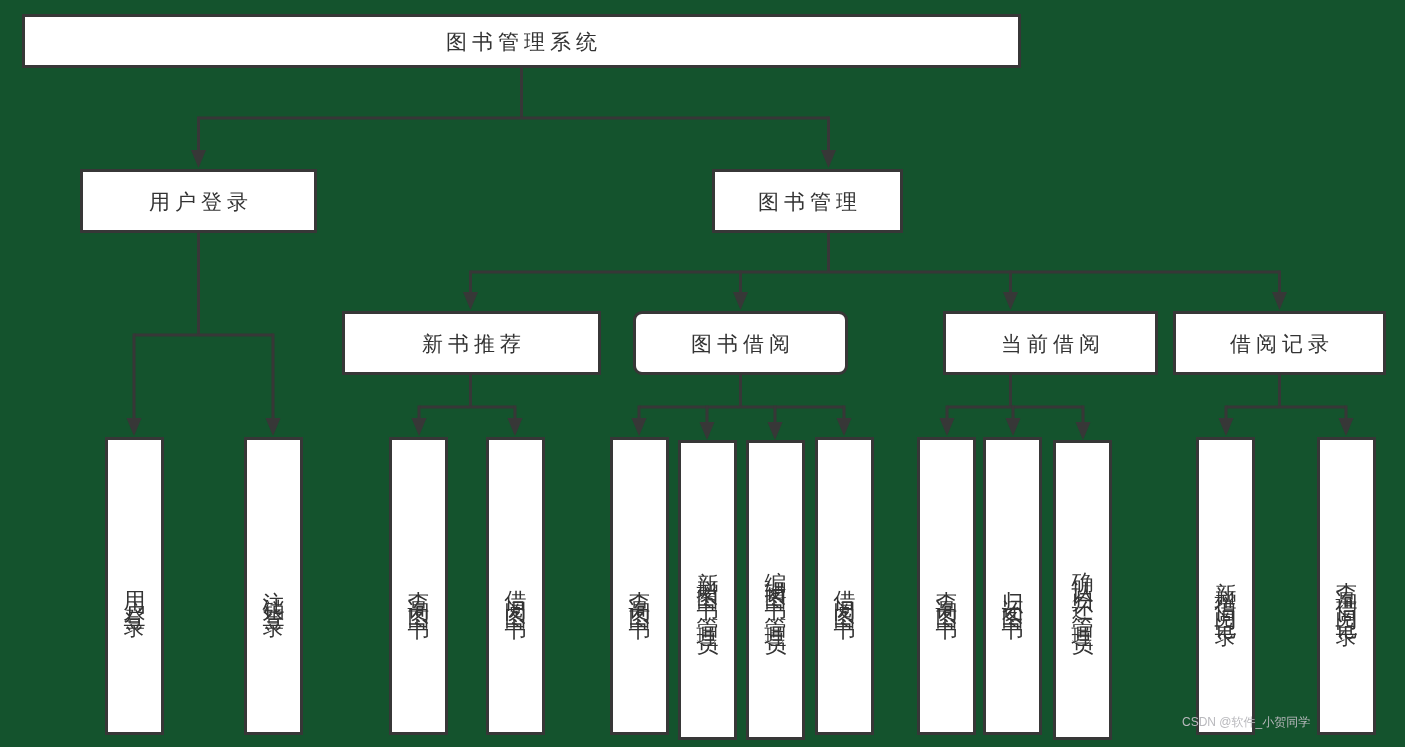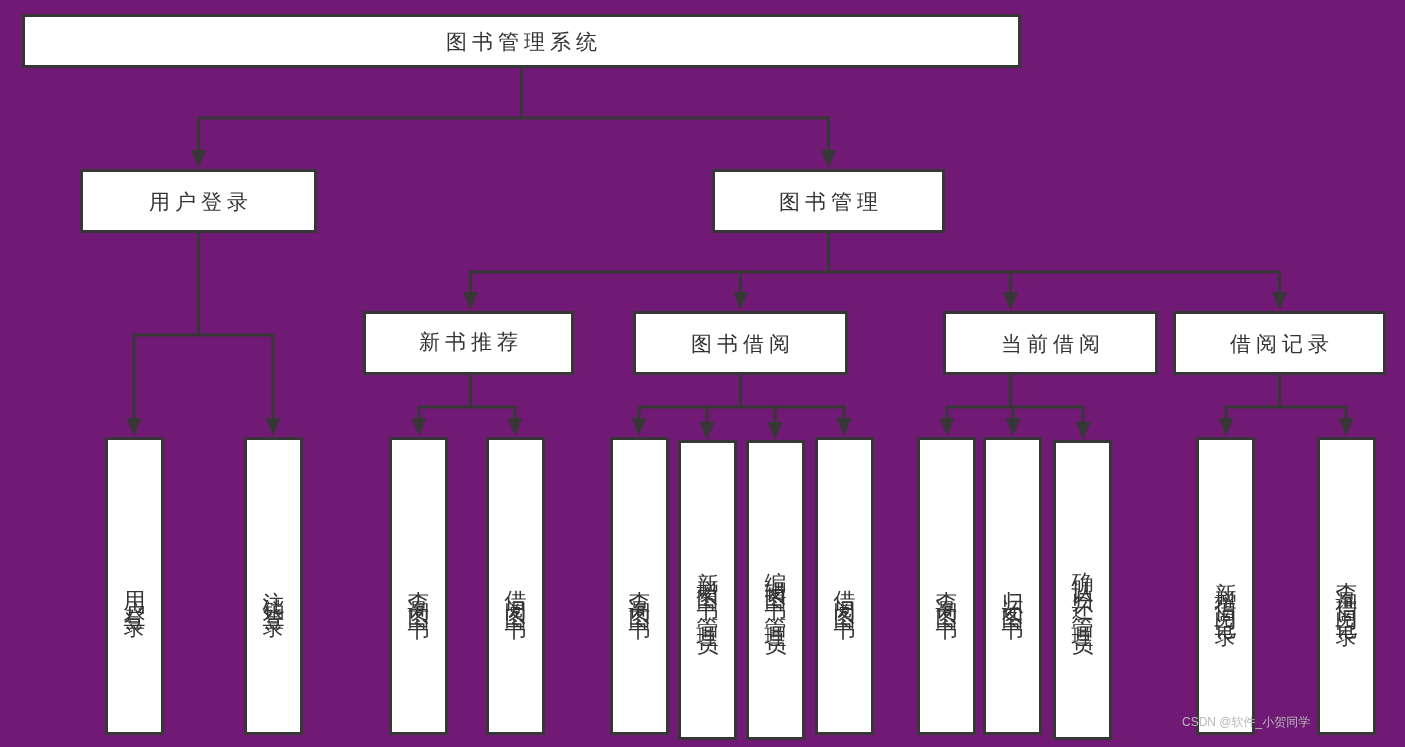--- a/index.html
+++ b/index.html
@@ -8,21 +8,21 @@
     width: 1405px;
     height: 747px;
     background: #ffffff;
     font-family: "Liberation Sans", sans-serif;
     overflow: hidden;
   }
   .canvas {
     position: relative;
     width: 1405px;
     height: 747px;
-    background: #701a75;
+    background: #14532d;
   }
   .connectors {
     position: absolute;
     left: 0;
     top: 0;
     width: 1405px;
     height: 747px;
   }
   .box {
     position: absolute;
@@ -140,28 +140,28 @@
     </g>
   </svg>
 
   <div class="box" style="left:22px;top:14px;width:999px;height:54px;">
     <span class="lbl">图书管理系统</span>
   </div>
 
   <div class="box" style="left:80px;top:169px;width:237px;height:64px;">
     <span class="lbl">用户登录</span>
   </div>
-  <div class="box" style="left:712px;top:169px;width:233px;height:64px;">
+  <div class="box" style="left:712px;top:169px;width:191px;height:64px;">
     <span class="lbl">图书管理</span>
   </div>
 
-  <div class="box" style="left:363px;top:311px;width:211px;height:64px;font-family:Liberation Mono, monospace;">
+  <div class="box" style="left:342px;top:311px;width:259px;height:64px;">
     <span class="lbl">新书推荐</span>
   </div>
-  <div class="box" style="left:633px;top:311px;width:215px;height:64px;">
+  <div class="box" style="left:633px;top:311px;width:215px;height:64px;border-radius:9px;">
     <span class="lbl">图书借阅</span>
   </div>
   <div class="box" style="left:903px;top:311px;width:215px;height:64px;margin-left:40px;">
     <span class="lbl">当前借阅</span>
   </div>
   <div class="box" style="left:1173px;top:311px;width:213px;height:64px;">
     <span class="lbl">借阅记录</span>
   </div>
 
   <div class="box v" style="left:105px;top:437px;width:59px;height:298px;">

